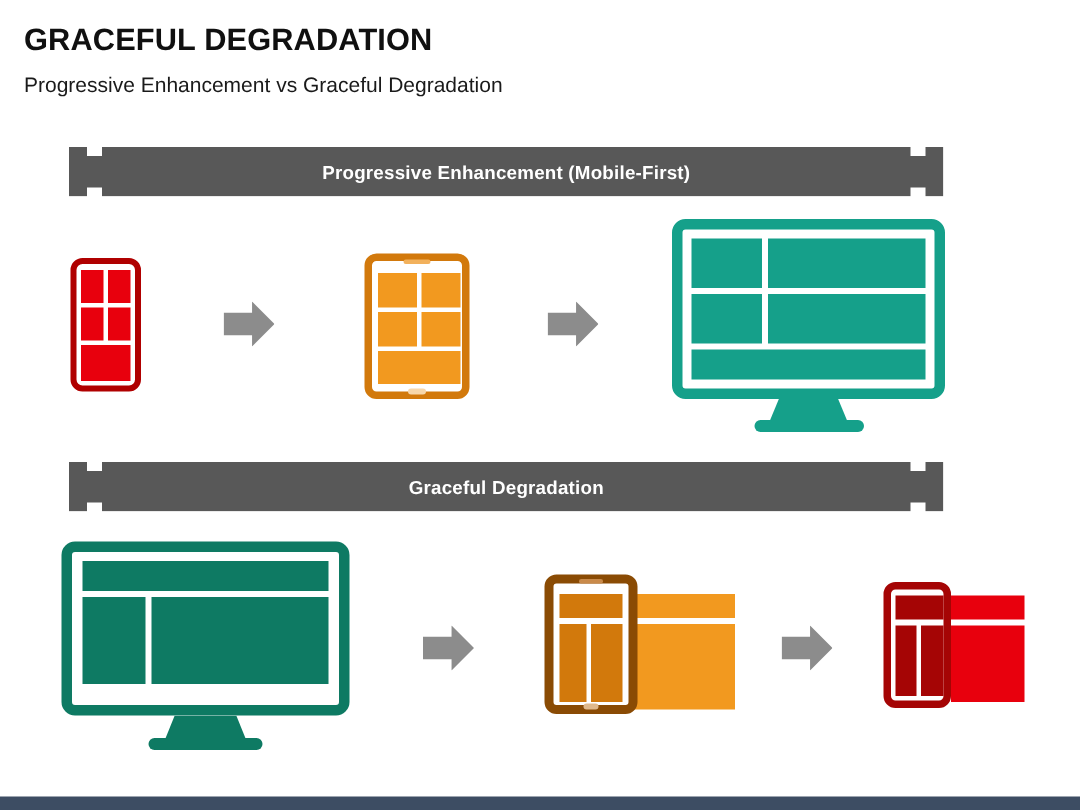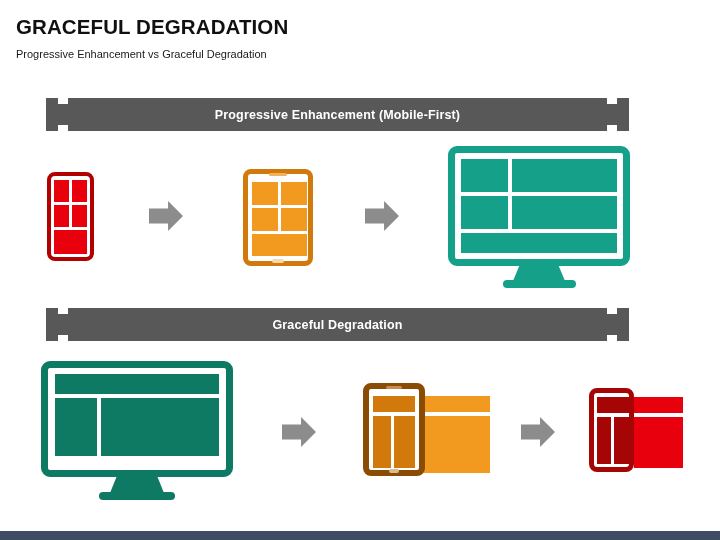--- a/index.html
+++ b/index.html
@@ -23,21 +23,21 @@
     font-size: 20.5px;
     font-weight: bold;
     color: #101010;
     letter-spacing: 0.1px;
     white-space: nowrap;
   }
   #slide-subtitle {
     position: absolute;
     left: 16px;
     top: 48px;
-    font-size: 11px;
+    font-size: 14px;
     font-weight: normal;
     color: #1a1a1a;
     white-space: nowrap;
   }
 
   
   .banner {
     position: absolute;
     background: #585858;
     color: #ffffff;

